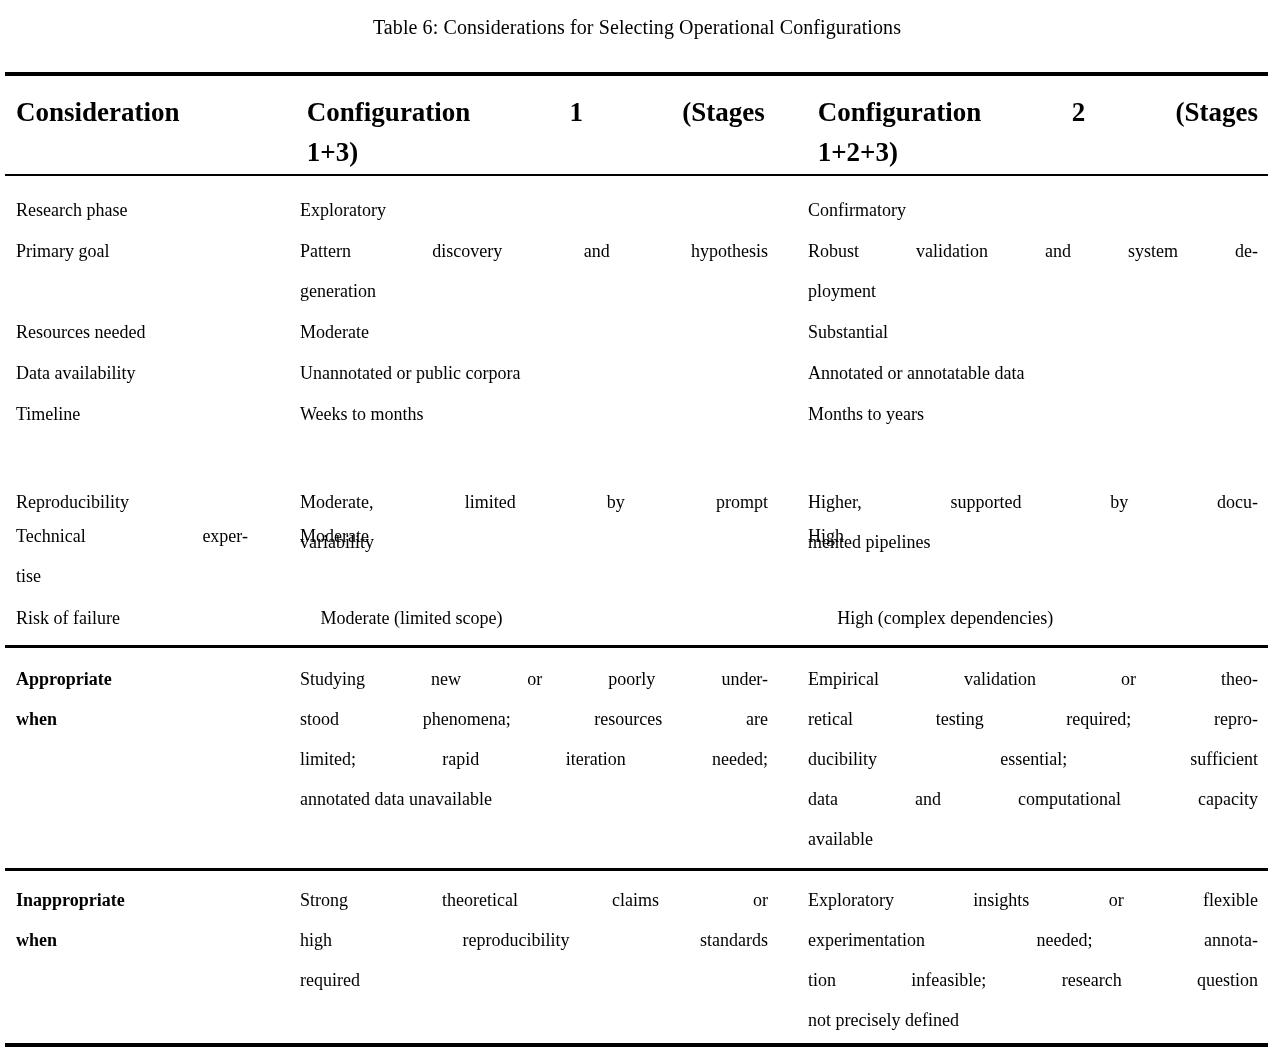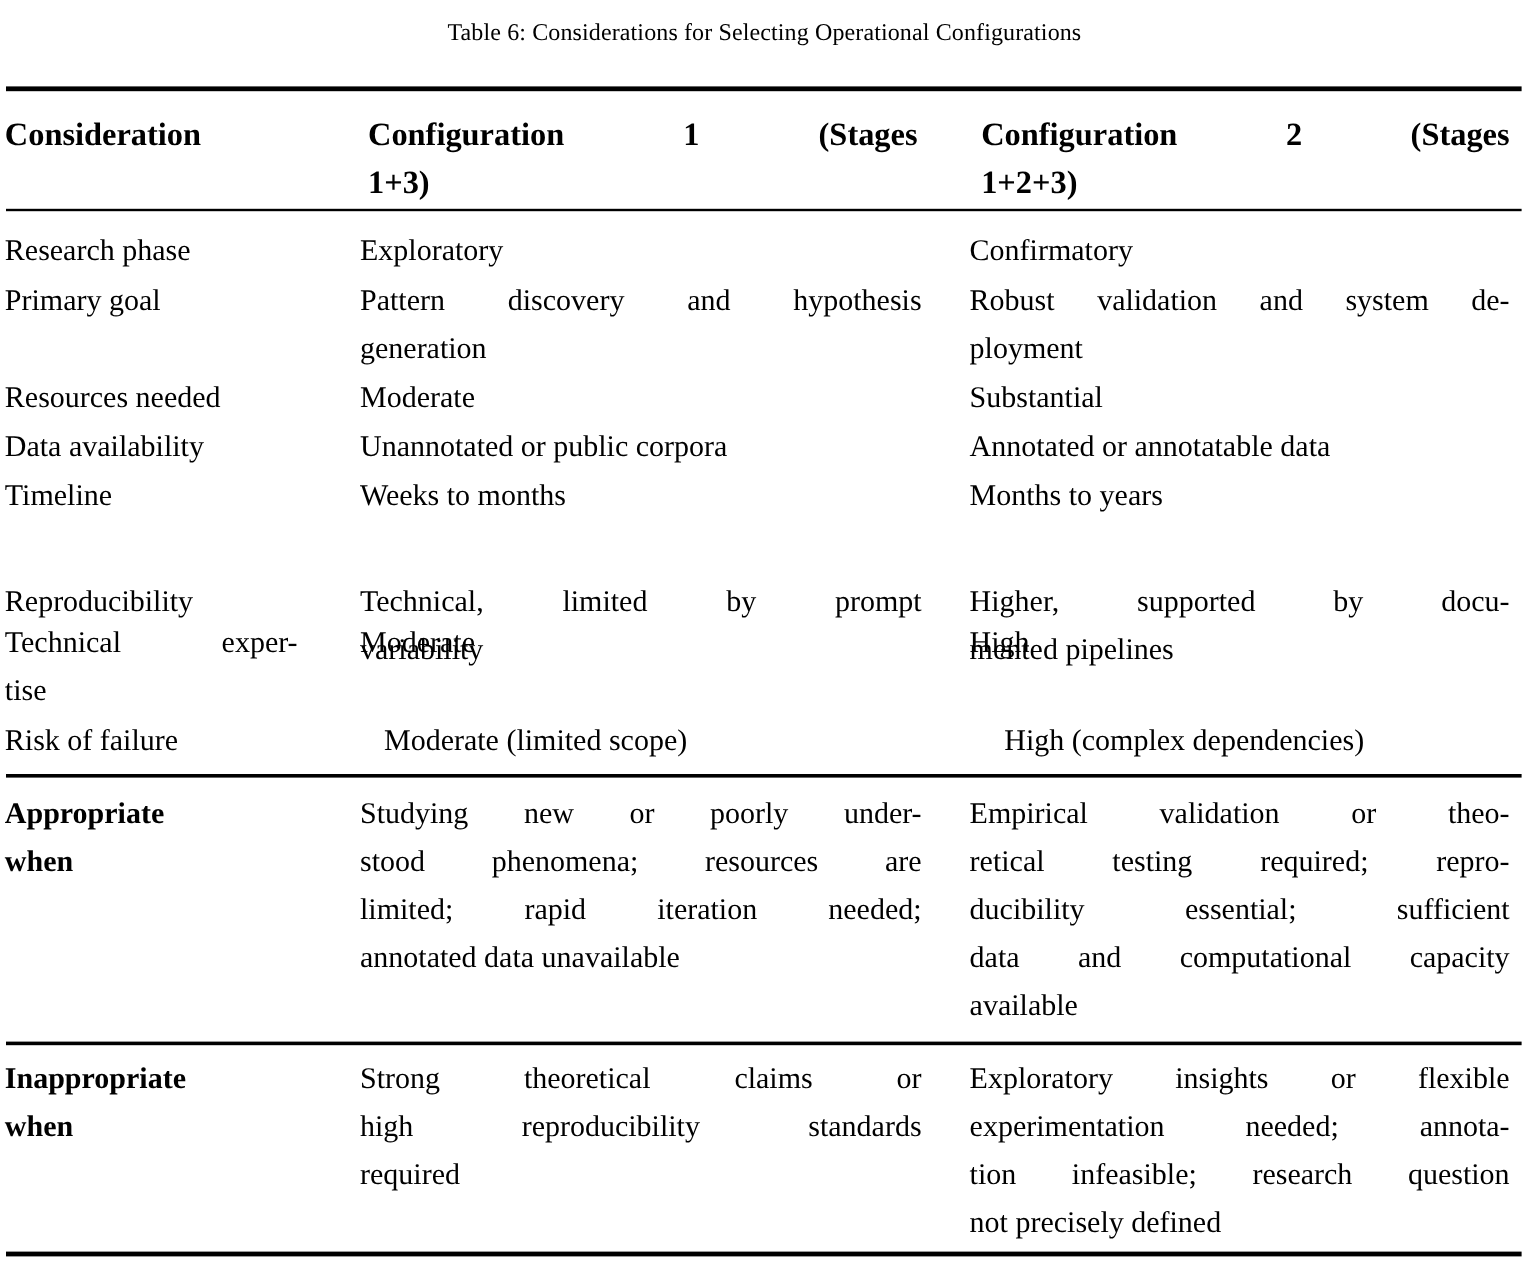--- a/index.html
+++ b/index.html
@@ -59,21 +59,21 @@
 
   .row {
     position: absolute;
     left: 0;
     width: 1274px;
     display: flex;
   }
 
   .c1 {
     width: 300px;
-    padding-left: 4px;
+    padding-left: 16px;
     box-sizing: border-box;
   }
   .c2 {
     width: 508px;
     box-sizing: border-box;
     padding-right: 40px;
   }
   .c3 {
     width: 466px;
     box-sizing: border-box;
@@ -103,21 +103,21 @@
   }
   .hdr .c2 .firstline,
   .hdr .c3 .firstline {
     display: block;
     text-align: justify;
     text-align-last: justify;
   }
 
   
   .body-cell {
-    font-size: 25px;
+    font-size: 18px;
     line-height: 40px;
   }
   .just {
     display: block;
   }
   .just .line {
     display: block;
     text-align: justify;
     text-align-last: justify;
     white-space: nowrap;
@@ -222,21 +222,21 @@
       <div class="c3">
         <span class="plain">Months to years</span>
       </div>
     </div>
 
     <div class="row body-cell" style="top:450px;margin-top:32px;">
       <div class="c1">
         <span class="plain">Reproducibility</span>
       </div>
       <div class="c2 just">
-        <span class="line">Technical, limited by prompt</span>
+        <span class="line">Moderate, limited by prompt</span>
         <span class="line last">variability</span>
       </div>
       <div class="c3 just">
         <span class="line">Higher, supported by docu-</span>
         <span class="line last">mented pipelines</span>
       </div>
     </div>
 
     <div class="row body-cell" style="top:516px;">
       <div class="c1 just">

